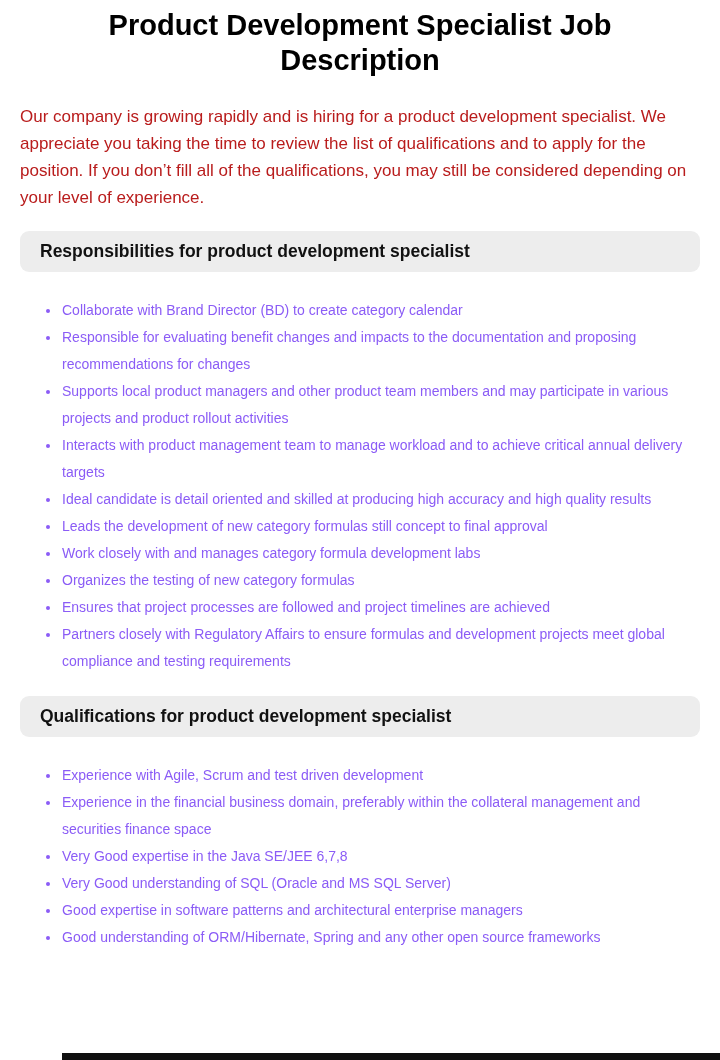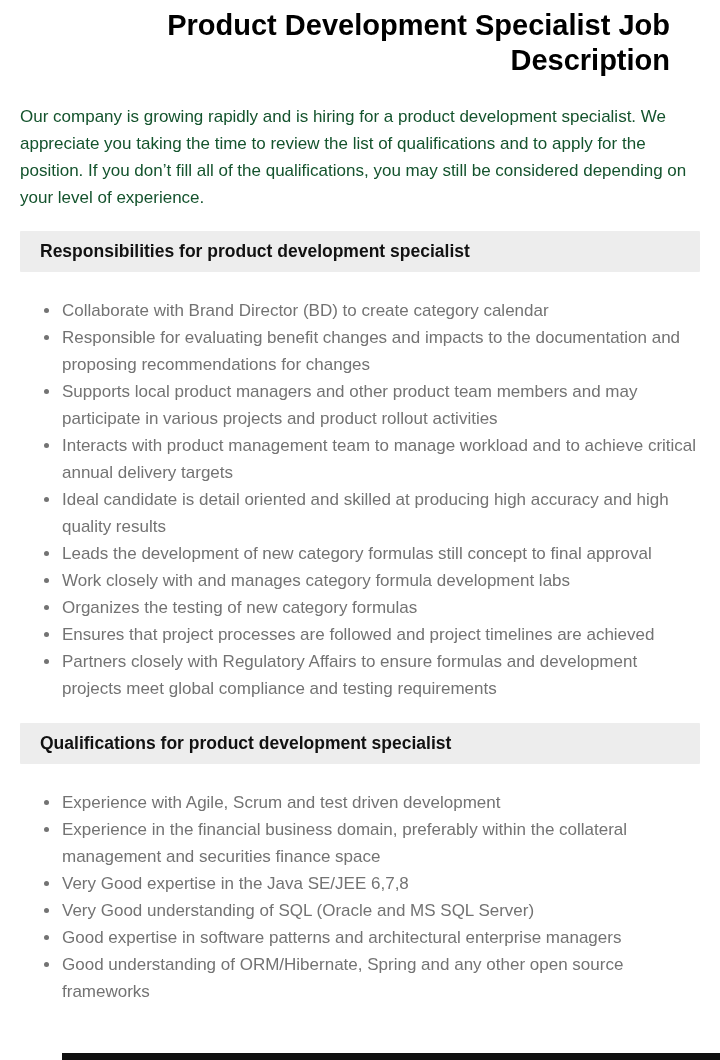--- a/index.html
+++ b/index.html
@@ -14,50 +14,50 @@
     background: #ffffff;
     overflow: hidden;
     padding: 0 20px;
     color: #1a1a1a;
   }
 
   h1.title {
     font-size: 29px;
     line-height: 1.22;
     font-weight: bold;
-    text-align: right;
+    text-align: center;
     color: #000000;
     margin: 8px 30px 24px 30px;
   }
 
   p.intro {
     font-size: 17px;
     line-height: 27px;
     margin: 0 0 20px 0;
-    color: #14532d;
+    color: #b91c1c;
   }
 
   .section-header {
     background: #ededed;
     padding: 10px 20px;
-    border-radius: 1px;
+    border-radius: 9px;
   }
   .section-header h2 {
     margin: 0;
     font-size: 17.5px;
     font-weight: bold;
     color: #111111;
   }
 
   ul.bullets {
     margin: 25px 0 21px 0;
     padding-left: 41px;
-    font-size: 17px;
+    font-size: 14px;
     line-height: 27px;
-    color: #737373;
+    color: #8b5cf6;
   }
   ul.bullets li {
     margin: 0;
     padding-left: 1px;
   }
 
   .cutoff-bar {
     position: absolute;
     left: 62px;
     right: 0;

